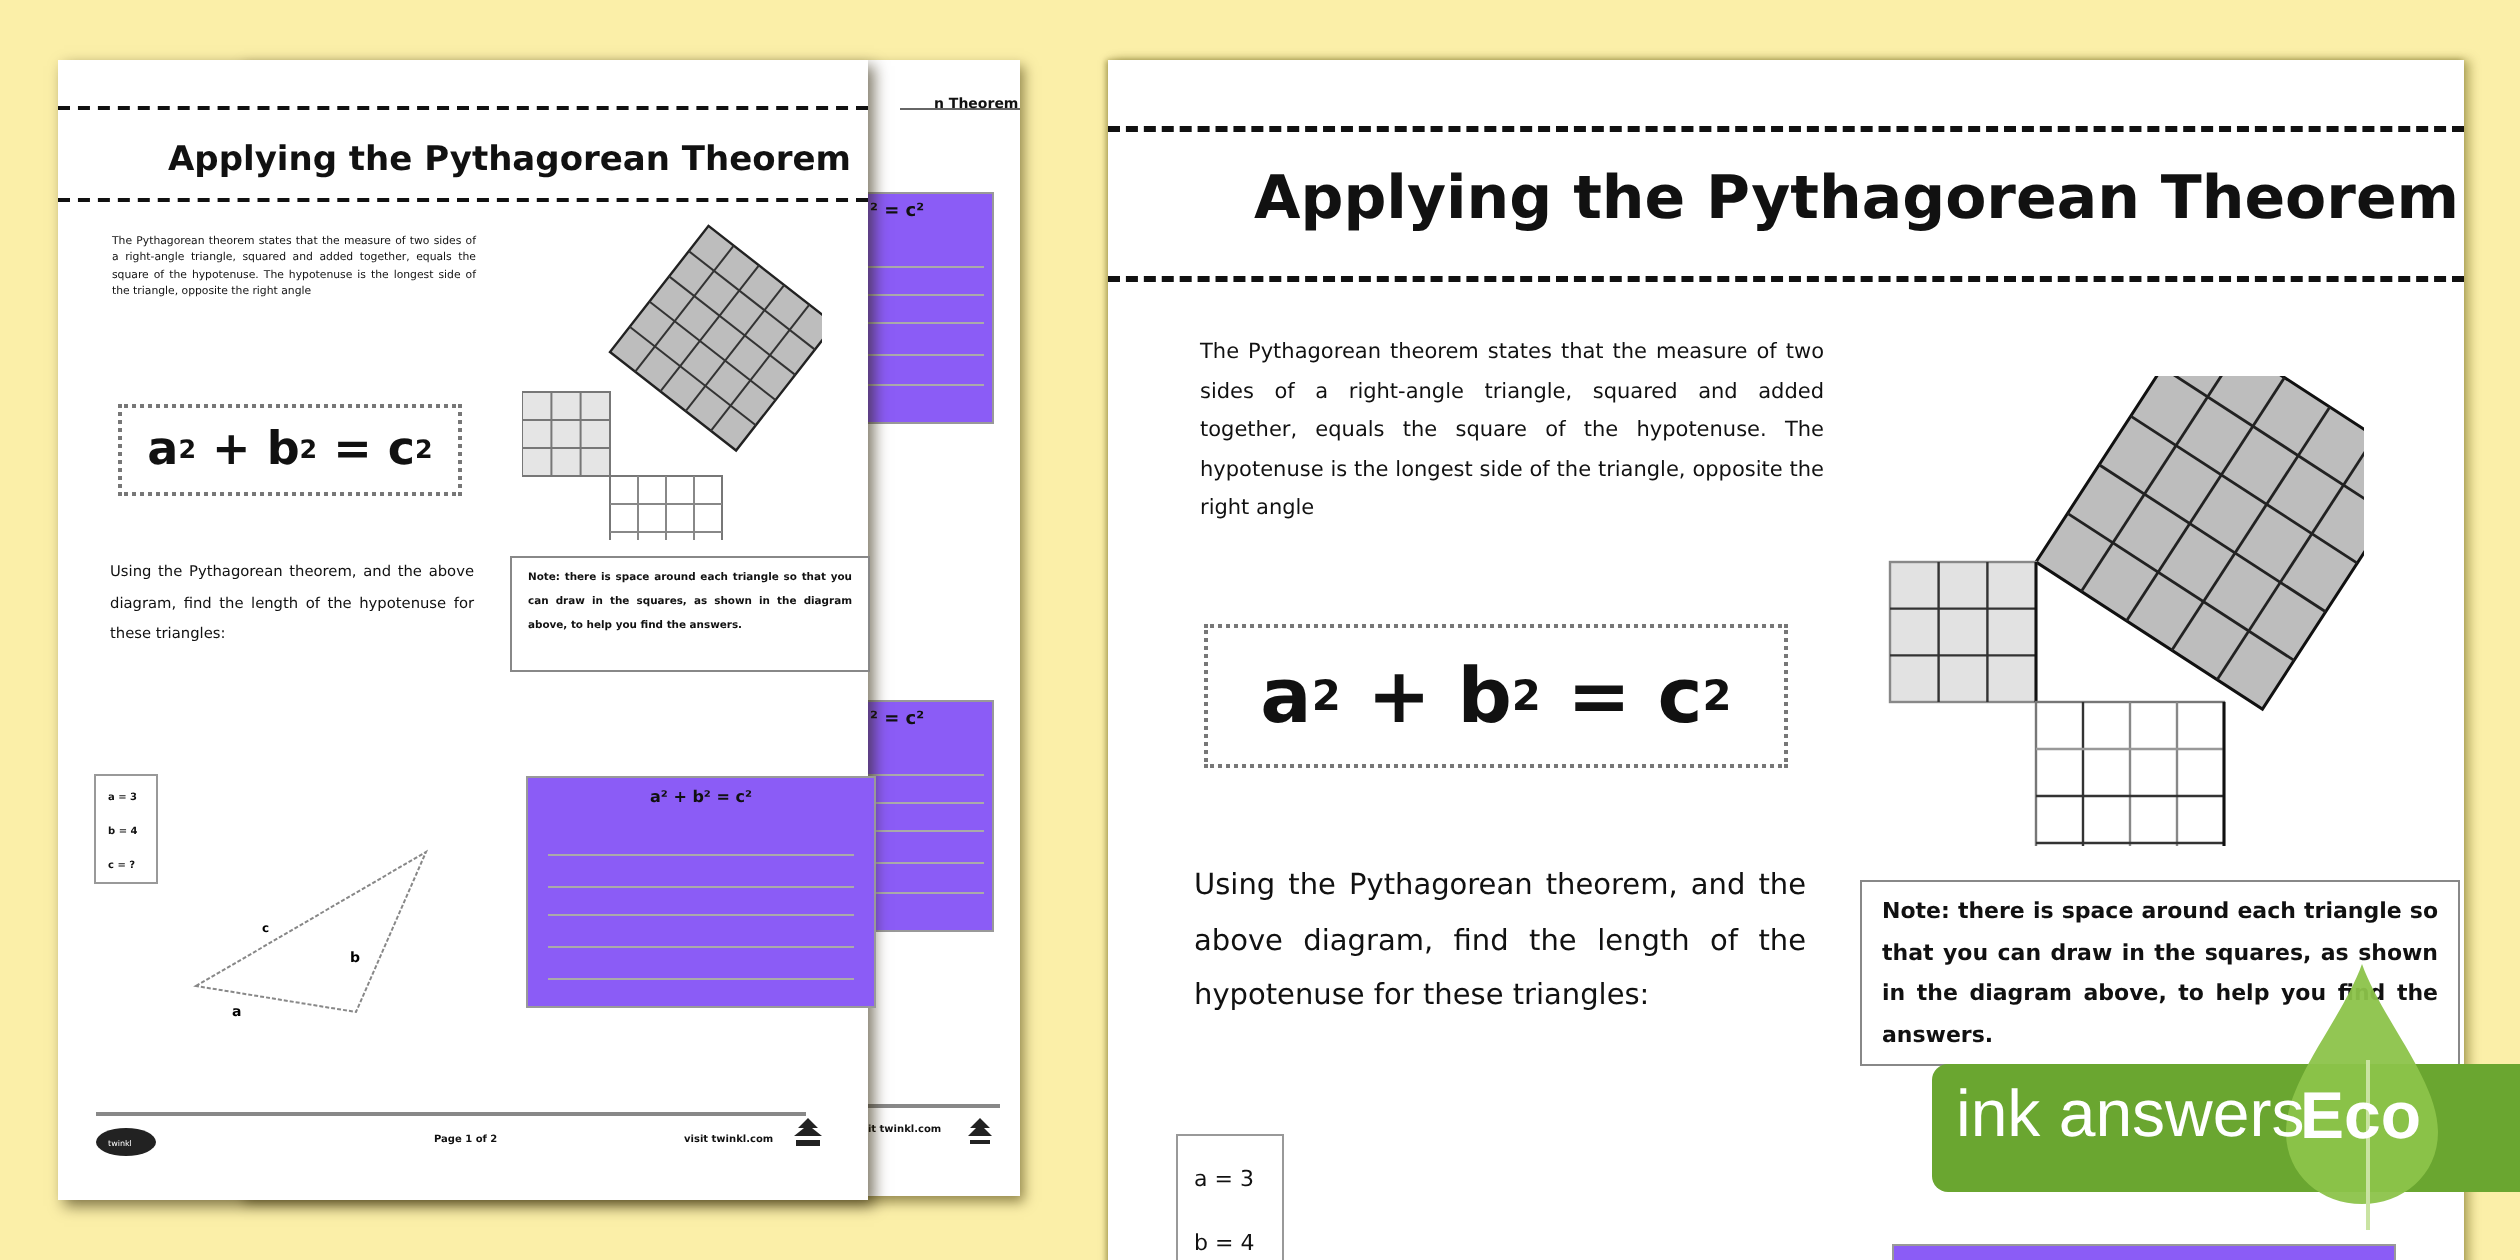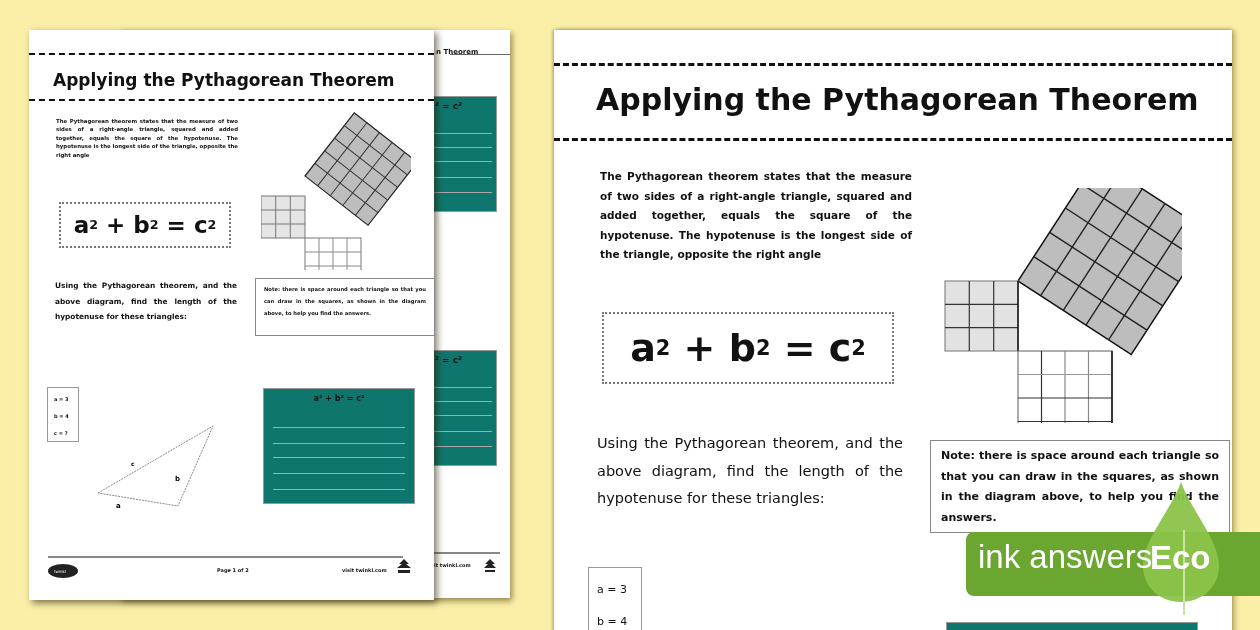--- a/index.html
+++ b/index.html
@@ -12,34 +12,34 @@
   
   #back-page { left: 120px; top: 30px; width: 390px; height: 568px; }
   
   #small-page { left: 29px; top: 30px; width: 405px; height: 570px; box-shadow: 3px 3px 7px rgba(40,30,0,0.6); }
   
   #large-page { left: 554px; top: 30px; width: 678px; height: 610px; box-shadow: -1px 0 3px rgba(90,80,0,0.5), 3px 0 5px rgba(90,80,0,0.4); }
 
   .dash { position: absolute; left: 0; right: 0; border-top: 2px dashed #111; }
   .dash.thick { border-top-width: 3px; }
 
-  .title { position: absolute; font-weight: bold; white-space: nowrap; }
-
-  .para { position: absolute; font-weight: bold; text-align: justify; }
+  .title { position: absolute; font-weight: bold; white-space: nowrap; padding-left: 31px; }
+
+  .para { position: absolute; font-weight: normal; text-align: justify; }
   .para.light { font-weight: normal; }
 
   .formula-box { position: absolute; border: 2px dotted #777; display: flex; align-items: center; justify-content: center; font-weight: bold; }
   .formula-box sup { font-size: 0.55em; vertical-align: 0.9em; line-height: 0; }
 
   .note-box { position: absolute; border: 1.5px solid #888; background: #fff; font-weight: bold; text-align: justify; }
 
   .vals-box { position: absolute; border: 1.5px solid #999; font-weight: bold; }
   .vals-box div { white-space: nowrap; }
 
-  .answer-box { position: absolute; border: 1.5px solid #999; background: #0f766e; }
+  .answer-box { position: absolute; border: 1.5px solid #999; background: #8b5cf6; }
   .answer-box .eq { text-align: center; font-weight: bold; }
   .answer-box .line { position: absolute; left: 6%; right: 6%; border-top: 1px solid #aaa; }
 
   .footer-line { position: absolute; border-top: 2px solid #888; }
   .footer-text { position: absolute; font-size: 5px; font-weight: bold; white-space: nowrap; }
 
   .eco-banner { position: absolute; left: 966px; top: 532px; width: 294px; height: 64px; background: #6aa630; border-radius: 8px 0 0 8px; }
   .eco-ink { position: absolute; left: 978px; top: 538px; color: #fff; font-family: "Liberation Sans", sans-serif; font-size: 33px; white-space: nowrap; }
   .eco-leaf { position: absolute; left: 1139px; top: 480px; }
   .eco-label { position: absolute; left: 1150px; top: 539px; color: #fff; font-family: "Liberation Sans", sans-serif; font-weight: bold; font-size: 33px; }
@@ -132,21 +132,21 @@
     <div>c = ?</div>
   </div>
 
   <svg style="position:absolute; left:60px; top:385px;" width="140" height="110">
     <polygon points="39,78 154,11 119,91" transform="translate(-30,0)" fill="none" stroke="#888" stroke-width="1" stroke-dasharray="2,1"></polygon>
     <text x="42" y="51" font-size="6" font-weight="bold">c</text>
     <text x="86" y="66" font-size="7" font-weight="bold">b</text>
     <text x="27" y="93" font-size="7" font-weight="bold">a</text>
   </svg>
 
-  <div class="answer-box" style="left:234px; top:358px; width:152px; height:116px;">
+  <div class="answer-box" style="left:234px; top:358px; width:175px; height:116px;">
     <div class="eq" style="font-size:8px; margin-top:5px;">a² + b² = c²</div>
     <div class="line" style="top:38px;"></div>
       <div class="line" style="top:54px;"></div>
     <div class="line" style="top:68px;"></div>
       <div class="line" style="top:84px;"></div>
       <div class="line" style="top:100px;"></div>
   </div>
 
   <div class="footer-line" style="left:19px; width:355px; top:526px;"></div>
   <svg style="position:absolute; left:17px; top:532px;" width="34" height="18">

